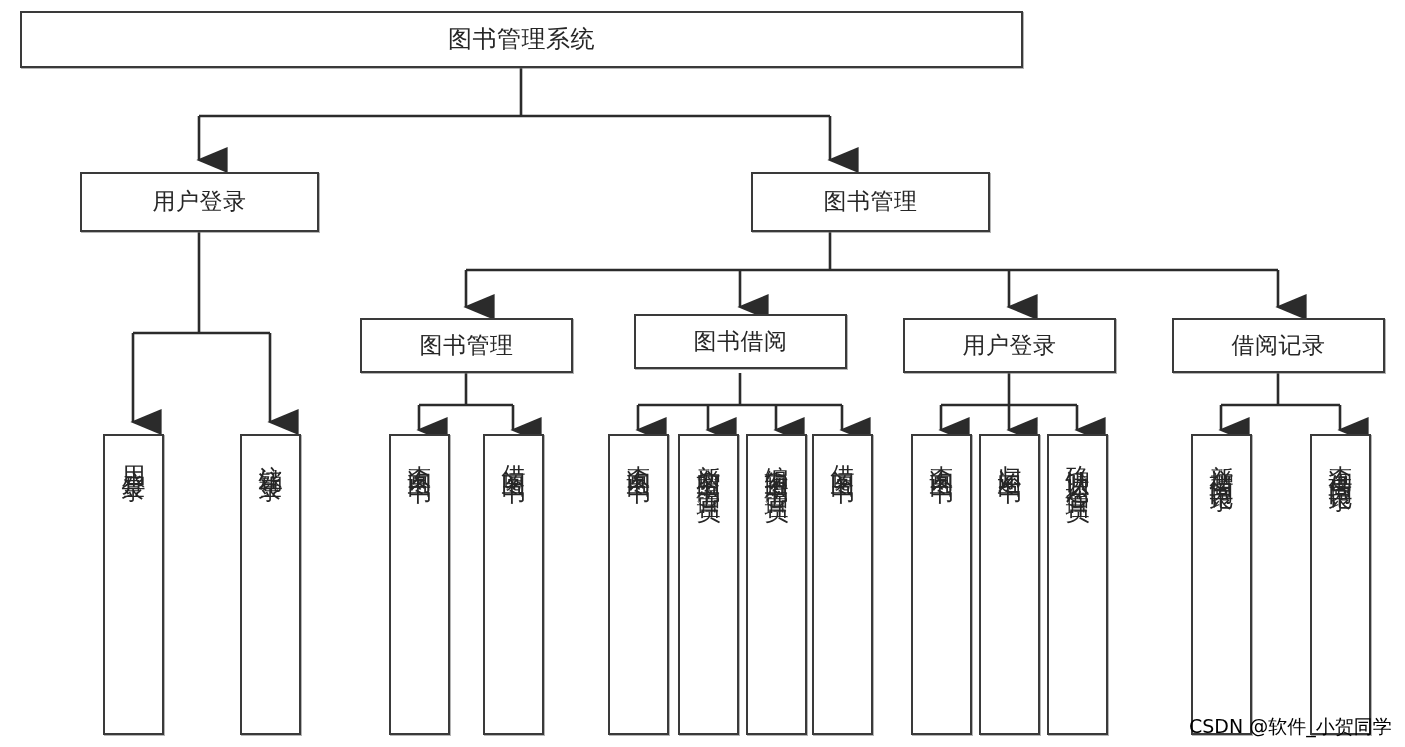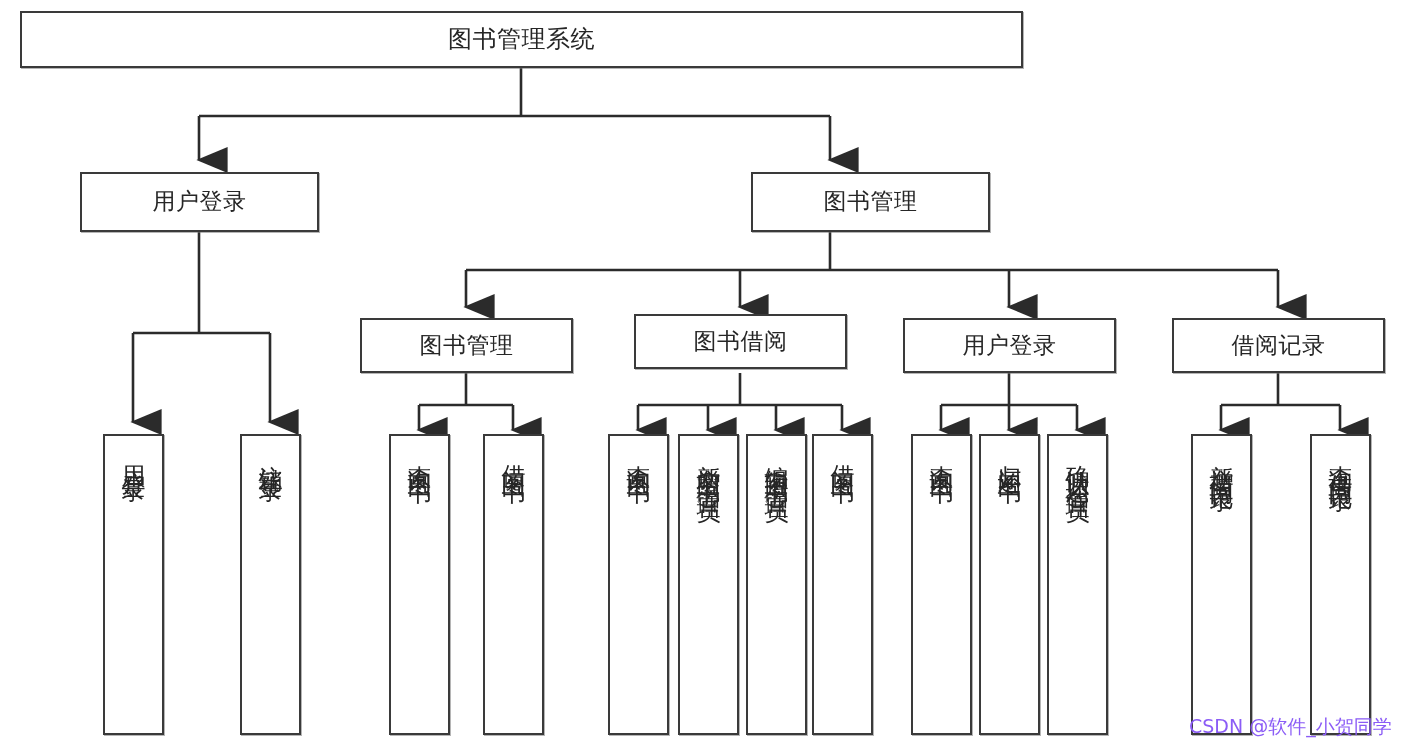--- a/index.html
+++ b/index.html
@@ -67,21 +67,21 @@
     max-height: 272px;
   }
   .node.v.tall .label {
     max-height: 282px;
   }
   .watermark {
     position: absolute;
     left: 1189px;
     top: 714px;
     font-size: 19px;
-    color: #8b5cf6;
+    color: #000000;
     white-space: nowrap;
     font-family: "DejaVu Sans", "Liberation Sans", sans-serif;
   }
 </style>
 </head>
 <body>
 
 <div id="canvas">
 
   <svg id="wires" viewBox="0 0 1405 747" xmlns="http://www.w3.org/2000/svg">

